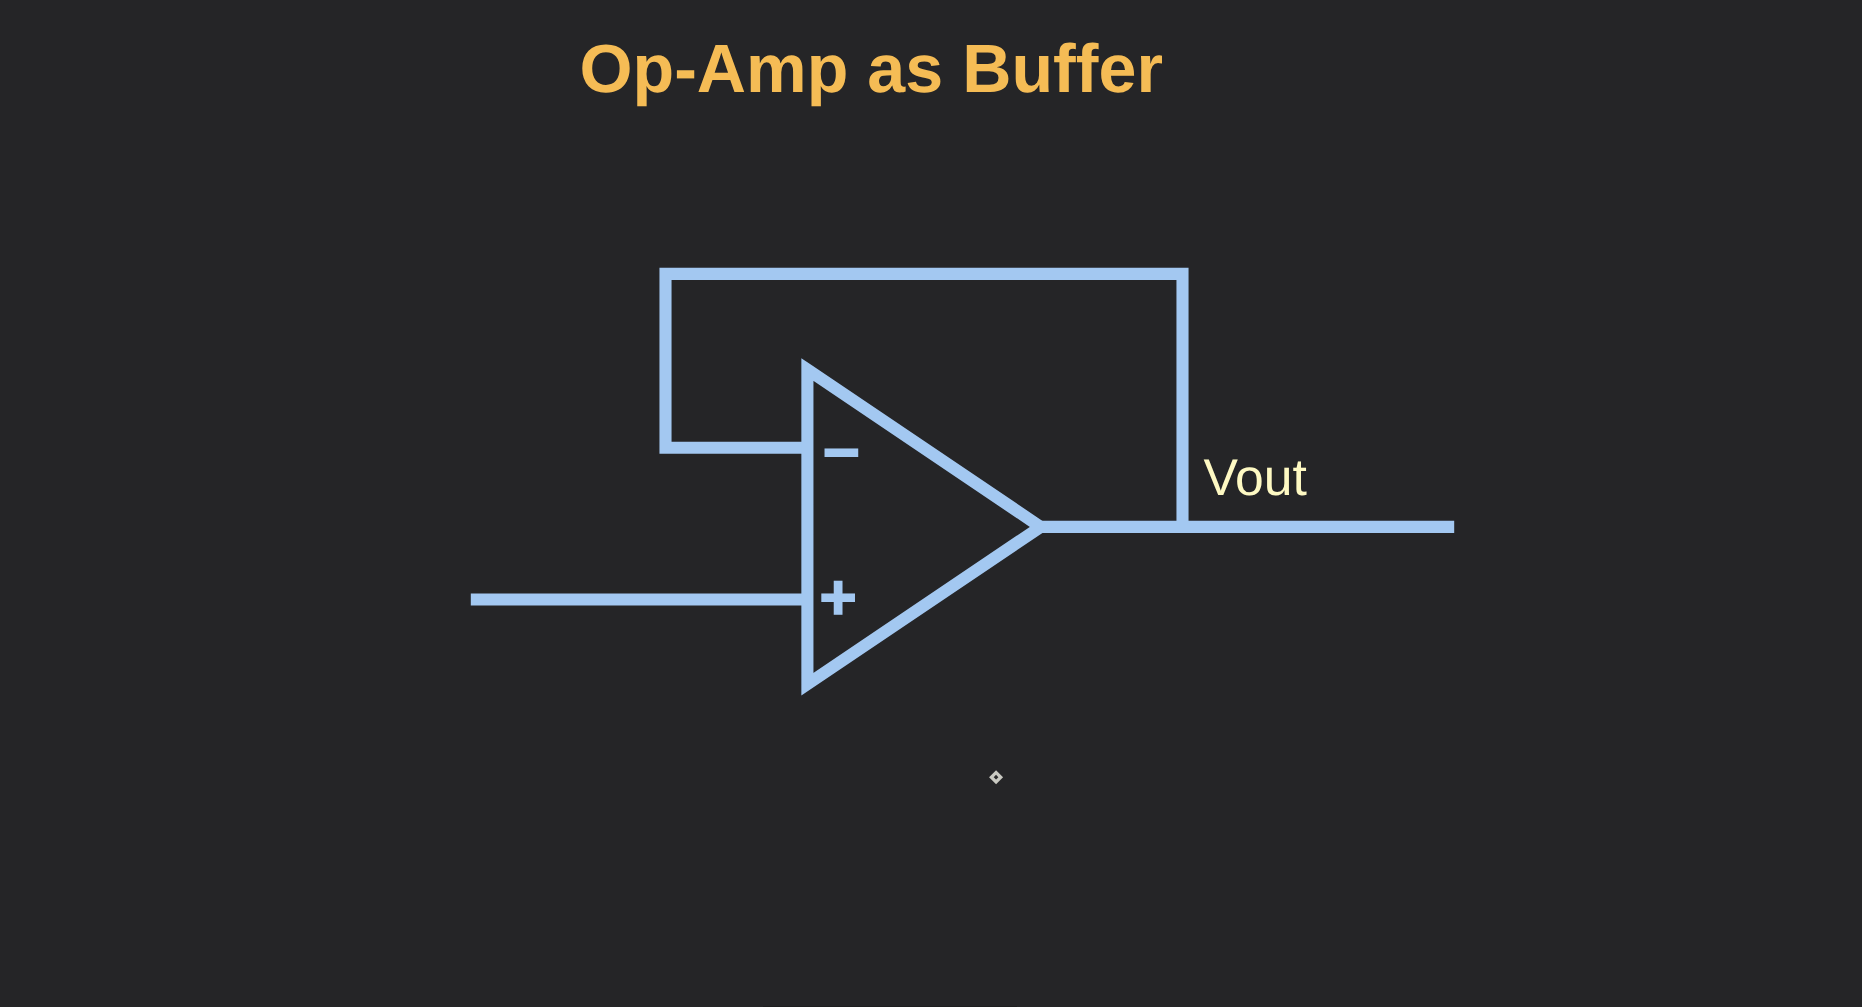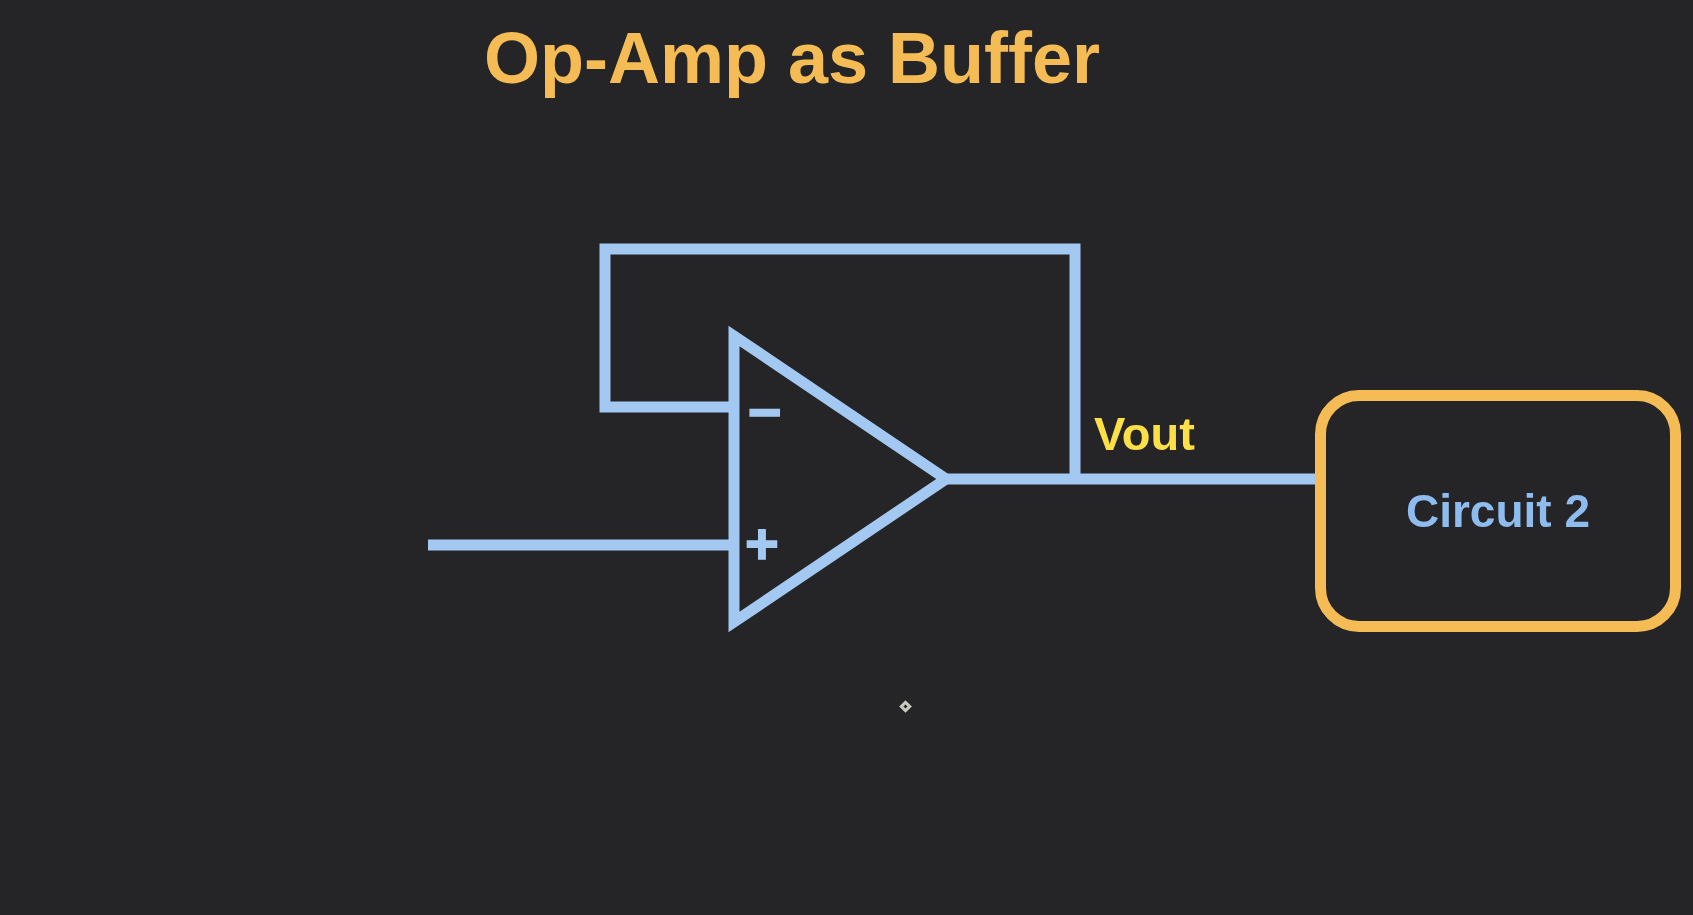--- a/index.html
+++ b/index.html
@@ -5,23 +5,23 @@
   html,body{margin:0;padding:0;background:#1b1b1c;}
   #canvas{
     position:relative;
     width:1693px;height:915px;
     background:#252527;
     overflow:hidden;
     font-family:"Liberation Sans", sans-serif;
   }
   .title{
     position:absolute;
-    left:792px;top:17px;
+    left:792px;top:28px;
     transform:translateX(-50%);
-    font-size:72px;
+    font-size:62px;
     font-weight:bold;
     color:#F5BC55;
     white-space:nowrap;
     letter-spacing:0px;
   }
   .block{
     position:absolute;
     border:11px solid #F5BC55;
     border-radius:44px;
     background:transparent;
@@ -35,22 +35,22 @@
     color:#8FBCEE;
     white-space:nowrap;
   }
   #circuit1-box{left:78px;top:433px;width:352px;height:217px;}
   #circuit2-box{left:1315px;top:390px;width:344px;height:220px;}
   #diagram-svg{position:absolute;left:0;top:0;}
   .vout-label{
     position:absolute;
     left:1094px;top:406px;
     font-size:47px;
-    font-weight:bold;
-    color:#fde047;
+    font-weight:normal;
+    color:#fef9c3;
     white-space:nowrap;
   }
   .opamp-sign{
     position:absolute;
     color:#A3C8F1;
     font-weight:bold;
     font-size:58px;
     transform:translate(-50%,-50%);
     -webkit-text-stroke:1.5px #A3C8F1;
     line-height:1;
@@ -84,23 +84,20 @@
     <polyline points="734,407 605,407 605,249 1075,249 1075,479" fill="none" stroke="#A3C8F1" stroke-width="11"></polyline>
 
     <line x1="428" y1="545" x2="734" y2="545" stroke="#A3C8F1" stroke-width="11"></line>
 
     <line x1="941" y1="479" x2="1322" y2="479" stroke="#A3C8F1" stroke-width="11"></line>
 
     <polygon points="734,336 946,479 734,622" fill="none" stroke="#A3C8F1" stroke-width="11"></polygon>
   </svg>
 
 
-  <div class="block" id="circuit2-box">
-    <span class="block-label">Circuit 2</span>
-  </div>
 
   <span class="opamp-sign" id="minus-sign">−</span>
 
   <span class="opamp-sign" id="plus-sign">+</span>
 
   <div class="vout-label">Vout</div>
 
   <div class="cursor-dot"></div>
 
 </div>

